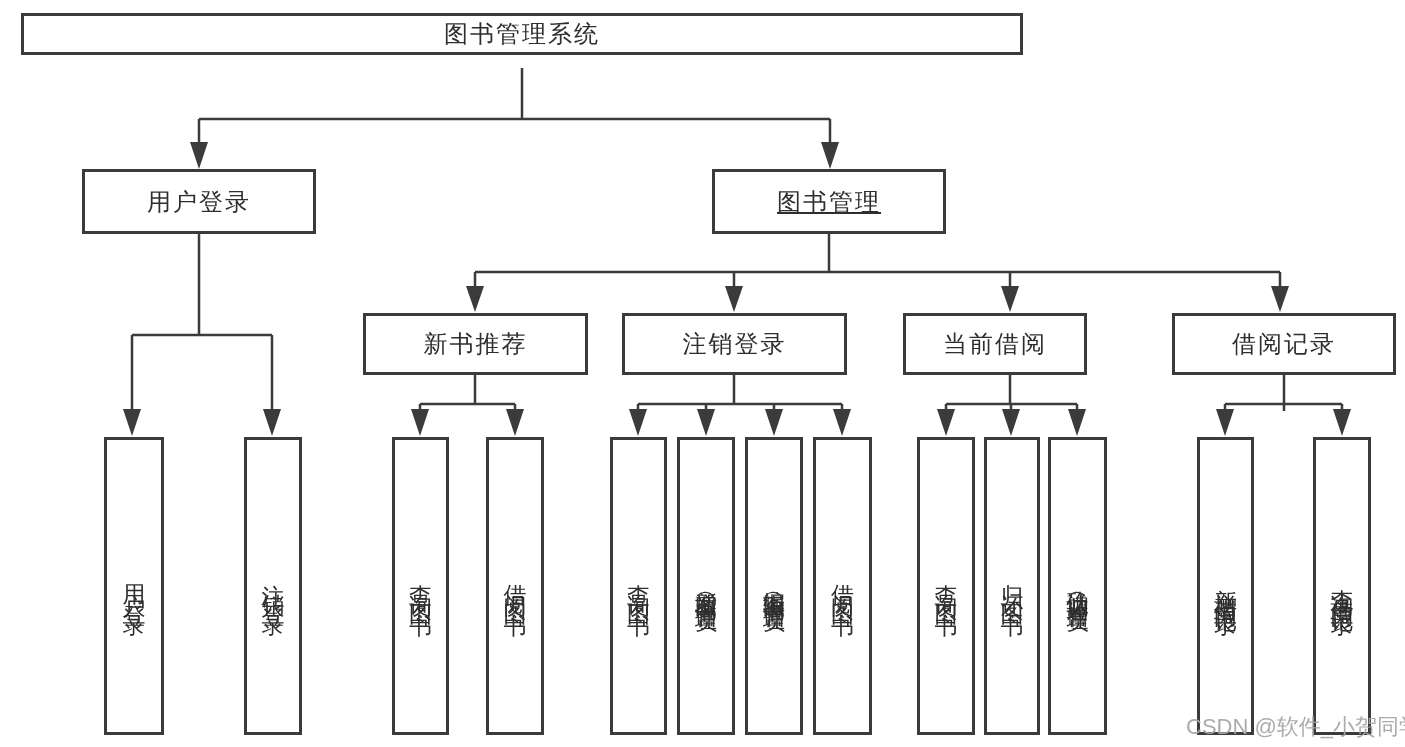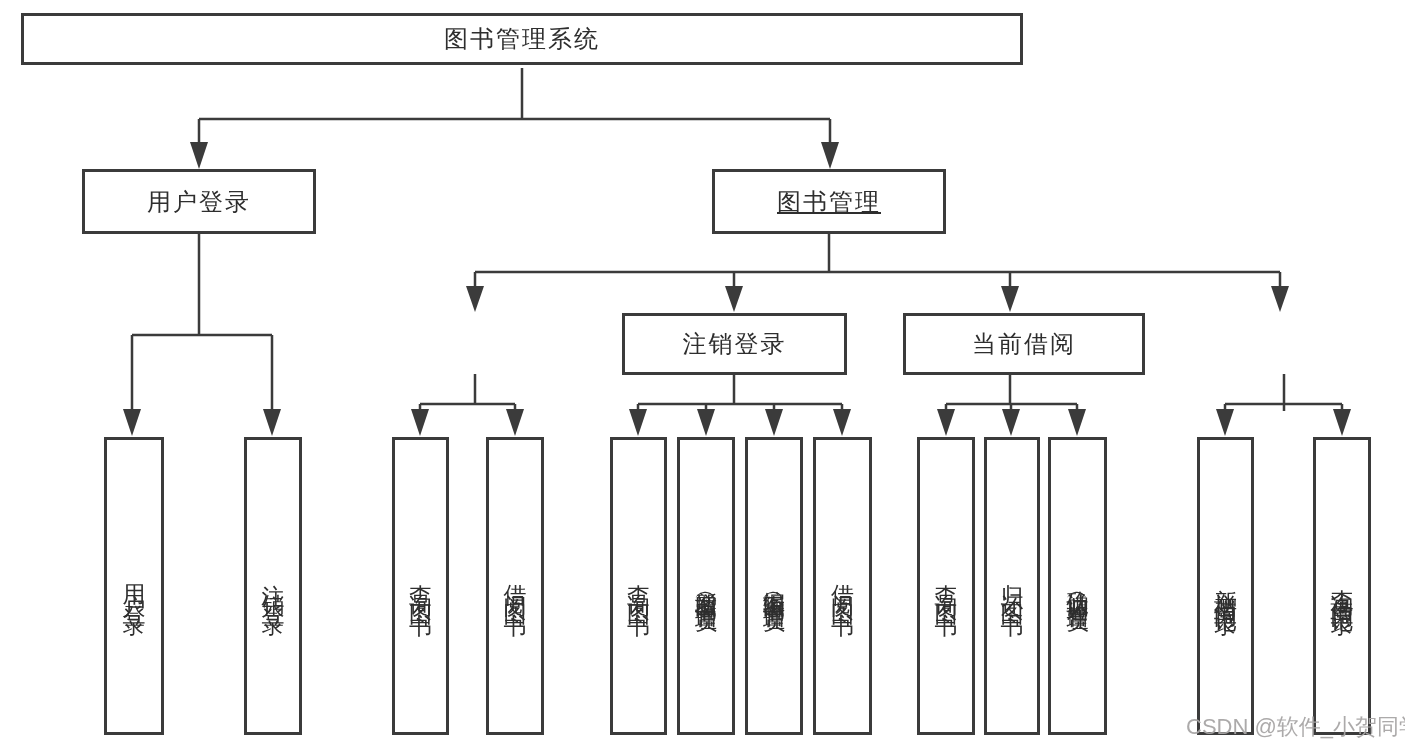--- a/index.html
+++ b/index.html
@@ -110,36 +110,42 @@
 
       <polygon points="937,409 955,409 946,436"></polygon>
       <polygon points="1002,409 1020,409 1011,436"></polygon>
       <polygon points="1068,409 1086,409 1077,436"></polygon>
 
       <polygon points="1216,409 1234,409 1225,436"></polygon>
       <polygon points="1333,409 1351,409 1342,436"></polygon>
     </g>
   </svg>
 
-  <div class="node h" style="left:21px; top:13px; width:1002px; height:52px;">
+  <div class="node h" style="left:21px; top:13px; width:1002px; height:42px;">
     <span class="label">图书管理系统</span>
   </div>
 
   <div class="node h" style="left:82px; top:169px; width:234px; height:65px;">
     <span class="label">用户登录</span>
   </div>
   <div class="node h" style="left:712px; top:169px; width:234px; height:65px;text-decoration:underline;">
     <span class="label">图书管理</span>
   </div>
 
+  <div class="node h" style="left:363px; top:313px; width:225px; height:62px;">
+    <span class="label">新书推荐</span>
+  </div>
   <div class="node h" style="left:622px; top:313px; width:225px; height:62px;">
     <span class="label">注销登录</span>
   </div>
-  <div class="node h" style="left:903px; top:313px; width:242px; height:62px;">
+  <div class="node h" style="left:903px; top:313px; width:184px; height:62px;">
     <span class="label">当前借阅</span>
+  </div>
+  <div class="node h" style="left:1172px; top:313px; width:224px; height:62px;">
+    <span class="label">借阅记录</span>
   </div>
 
   <div class="node v" style="left:104px; width:60px;">
     <span class="label len4">用户登录</span>
   </div>
   <div class="node v" style="left:244px; width:58px;">
     <span class="label len4">注销登录</span>
   </div>
 
   <div class="node v" style="left:392px; width:57px;">

